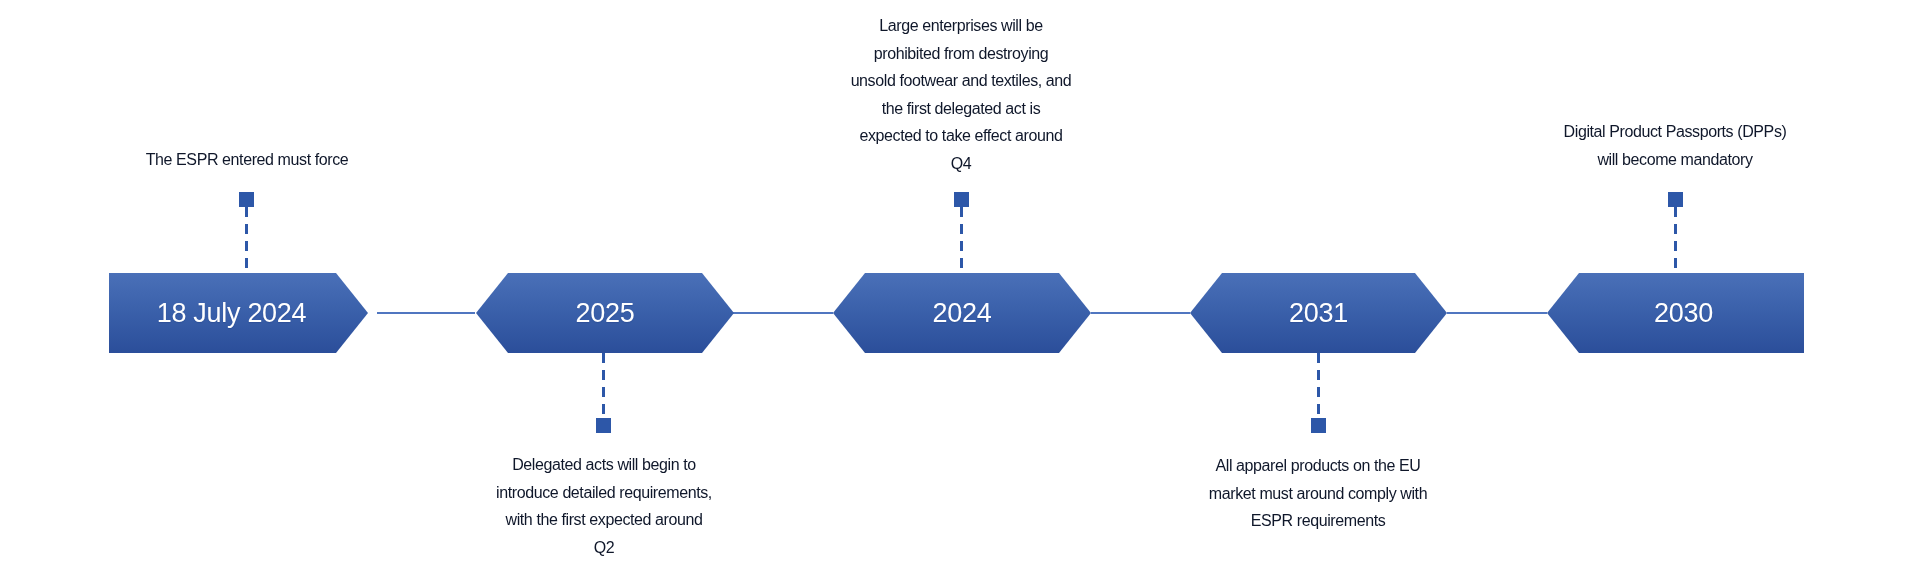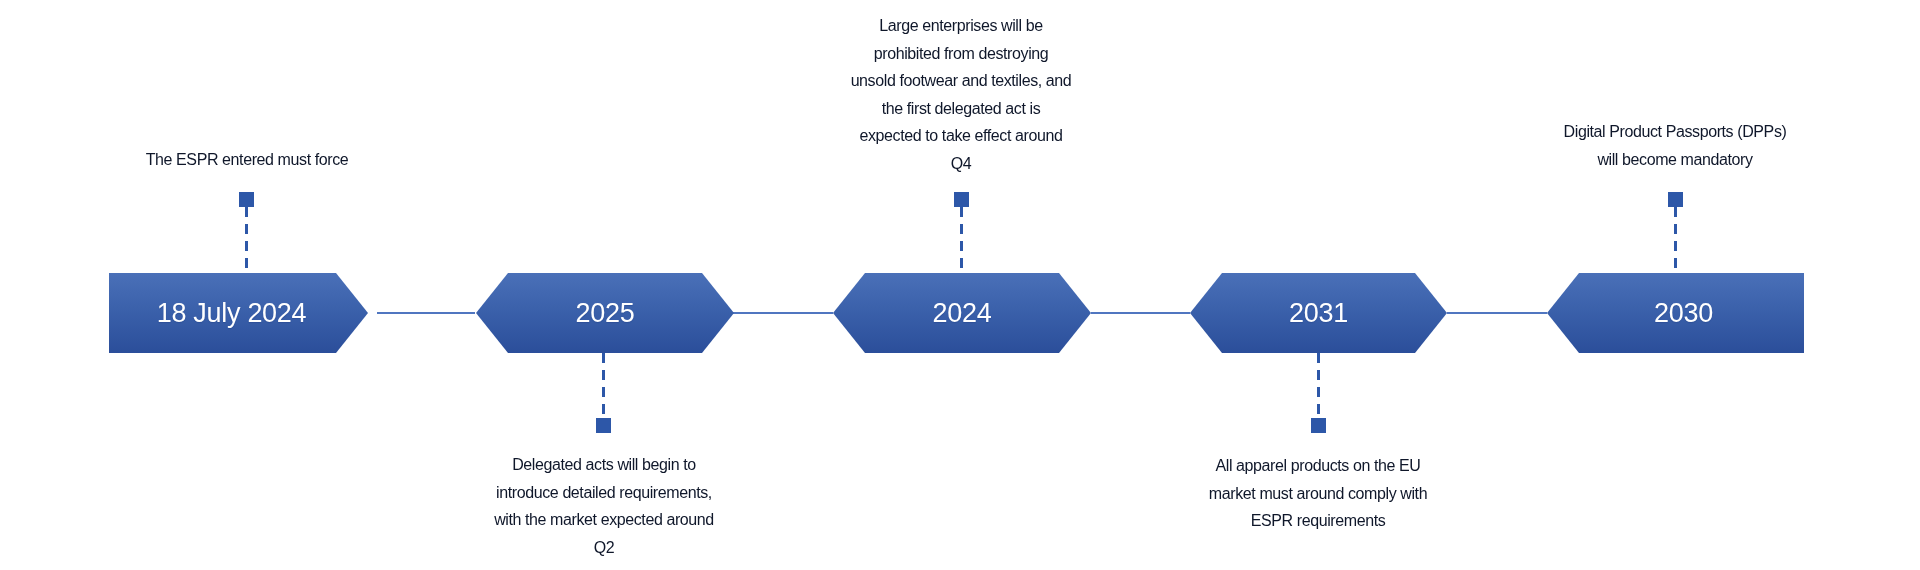--- a/index.html
+++ b/index.html
@@ -120,21 +120,21 @@
   <div>
     <div class="shape shape-hexagon s2">
       <span class="year">2025</span>
     </div>
     <div class="mk2">
       <div class="dash dash-down"></div>
       <div class="square square-down"></div>
     </div>
     <div class="note n4">Delegated acts will begin to
 introduce detailed requirements,
-with the market expected around
+with the first expected around
 Q2</div>
   </div>
 
   <div>
     <div class="shape shape-hexagon s3">
       <span class="year">2024</span>
     </div>
     <div class="mk3">
       <div class="square square-up"></div>
       <div class="dash dash-up"></div>

